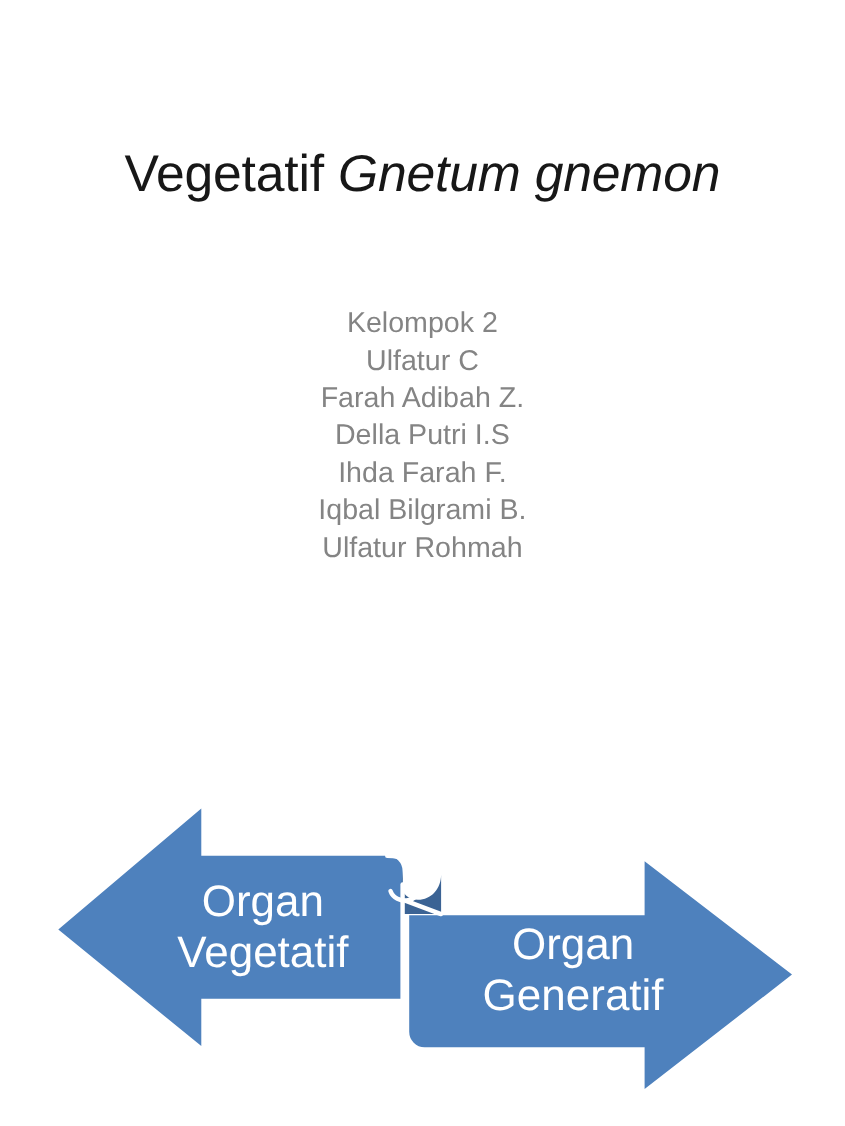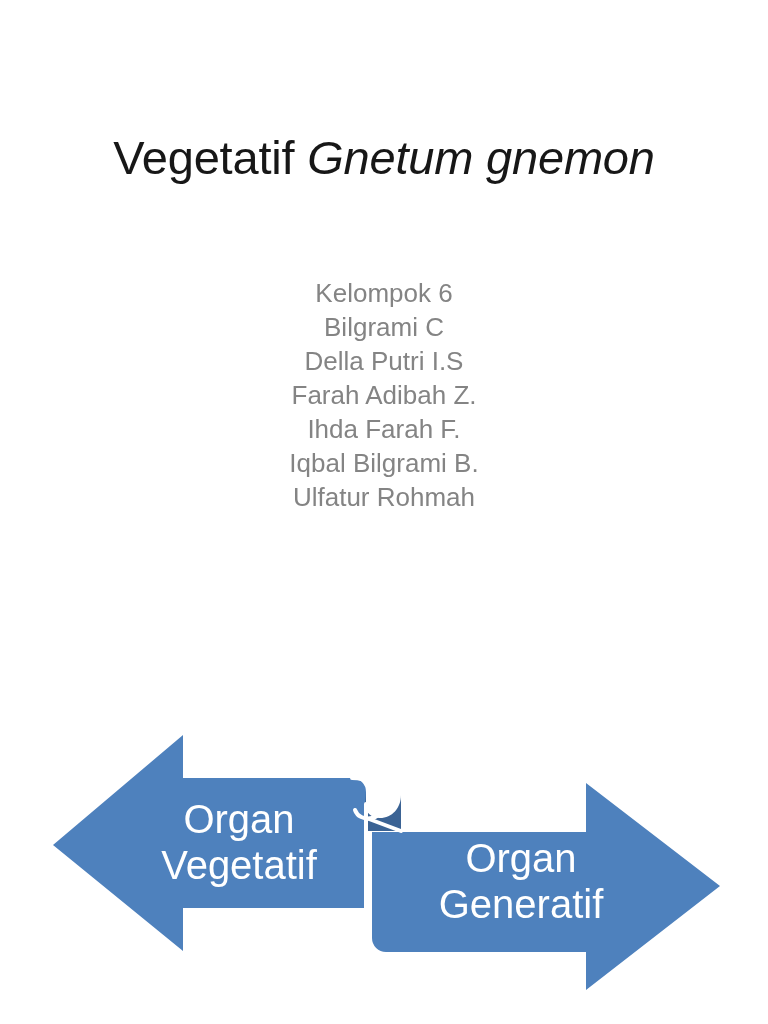--- a/index.html
+++ b/index.html
@@ -83,24 +83,24 @@
 </head>
 <body>
 
 <div class="slide">
 
   <div class="title-block">
     <div class="title-text"><span>Vegetatif </span><span class="sci-name">Gnetum gnemon</span></div>
   </div>
 
   <div class="subtitle-block">
-    <div class="subtitle-line">Kelompok 6</div>
-    <div class="subtitle-line">Bilgrami C</div>
+    <div class="subtitle-line">Kelompok 2</div>
+    <div class="subtitle-line">Ulfatur C</div>
+    <div class="subtitle-line">Farah Adibah Z.</div>
     <div class="subtitle-line">Della Putri I.S</div>
-    <div class="subtitle-line">Farah Adibah Z.</div>
     <div class="subtitle-line">Ihda Farah F.</div>
     <div class="subtitle-line">Iqbal Bilgrami B.</div>
     <div class="subtitle-line">Ulfatur Rohmah</div>
   </div>
 
   <div class="diagram">
     <svg viewBox="0 0 768 324" xmlns="http://www.w3.org/2000/svg">
 
       <g>
         <path fill="#4E81BD" d="M 53 145

